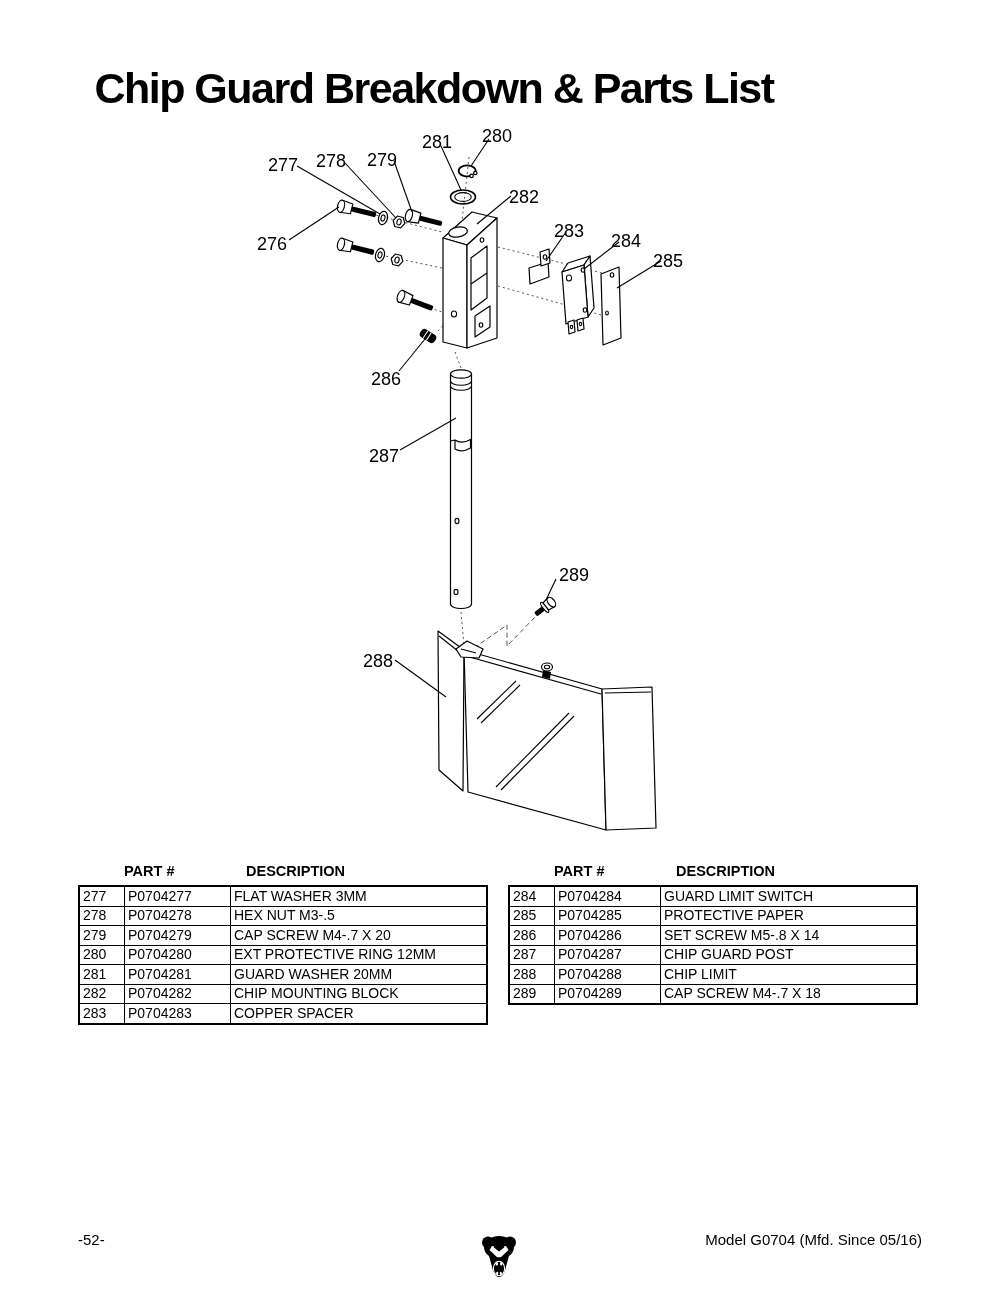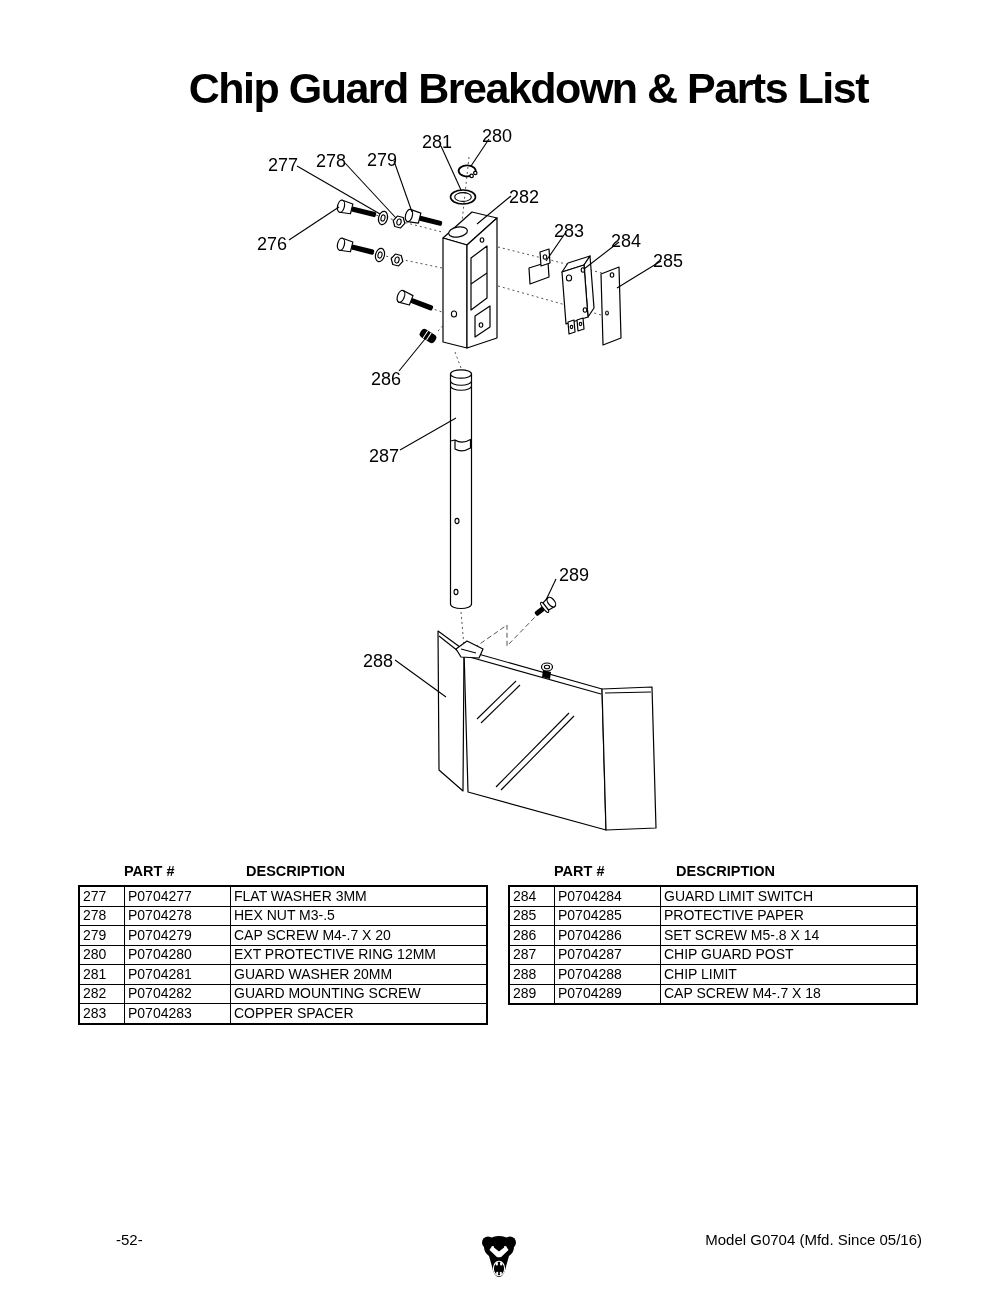--- a/index.html
+++ b/index.html
@@ -1,21 +1,21 @@
 <!DOCTYPE html>
 <html><head>
 <meta charset="utf-8">
 <style>
   html,body{margin:0;padding:0;}
   body{
     width:1000px;height:1294px;position:relative;background:#fff;
     font-family:"Liberation Sans",sans-serif;color:#000;overflow:hidden;
   }
   .title{
-    position:absolute;left:0;top:64px;width:868px;text-align:right;
+    position:absolute;left:0;top:64px;width:868px;text-align:center;
     font-size:43px;font-weight:bold;letter-spacing:-1.5px;white-space:nowrap;
   }
   #diagram{position:absolute;left:0;top:0;width:1000px;height:860px;}
   .ol{fill:#fff;stroke:#000;stroke-width:1.2;stroke-linejoin:round;}
   .oln{fill:none;stroke:#000;stroke-width:1.1;stroke-linejoin:round;}
   .blk{fill:#000;stroke:none;}
   .dot{stroke:#555;stroke-width:1;stroke-dasharray:2 3;fill:none;}
   .dash{stroke:#555;stroke-width:1;stroke-dasharray:5 3;fill:none;}
   .lead{stroke:#000;stroke-width:1.1;fill:none;}
   .callout{font-size:18px;fill:#000;}
@@ -25,21 +25,21 @@
   .h-desc{flex:1;margin-left:16px;}
   table.grid{position:absolute;border-collapse:collapse;background:#fff;}
   table.grid{border:2px solid #000;}
   table.grid td{
     border:1.5px solid #000;height:18.5px;font-size:14px;line-height:17px;
     padding:0 4px 0 3px;white-space:nowrap;vertical-align:middle;
   }
   td.c-ref{width:37px;}
   td.c-part{width:98px;}
   td.c-desc{width:248px;}
-  .foot{position:absolute;top:1231px;font-size:15px;margin-left:38px;}
+  .foot{position:absolute;top:1231px;font-size:15px;}
   .foot-left{left:78px;}
   .foot-right{right:78px;text-align:left;}
   .bear{position:absolute;left:481px;top:1234px;width:36px;height:45px;}
 </style>
 </head>
 <body>
 
 <div class="title">Chip Guard Breakdown &amp; Parts List</div>
 
 <svg id="diagram" viewBox="0 0 1000 860" aria-hidden="true">
@@ -256,21 +256,21 @@
       <td class="c-desc">EXT PROTECTIVE RING 12MM</td>
     </tr>
     <tr>
       <td class="c-ref">281</td>
       <td class="c-part">P0704281</td>
       <td class="c-desc">GUARD WASHER 20MM</td>
     </tr>
     <tr>
       <td class="c-ref">282</td>
       <td class="c-part">P0704282</td>
-      <td class="c-desc">GUARD MOUNTING SCREW</td>
+      <td class="c-desc">CHIP MOUNTING BLOCK</td>
     </tr>
     <tr>
       <td class="c-ref">283</td>
       <td class="c-part">P0704283</td>
       <td class="c-desc">COPPER SPACER</td>
     </tr>
   </tbody>
 </table>
 
 <div class="thead" style="left:508px;top:862px;width:405px;">

